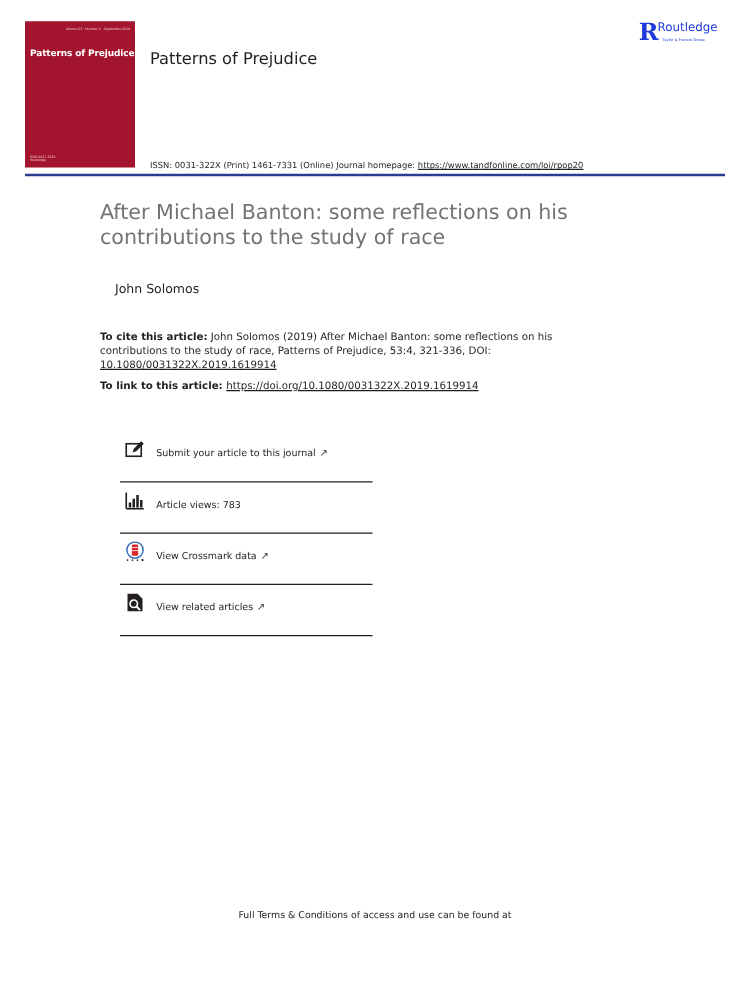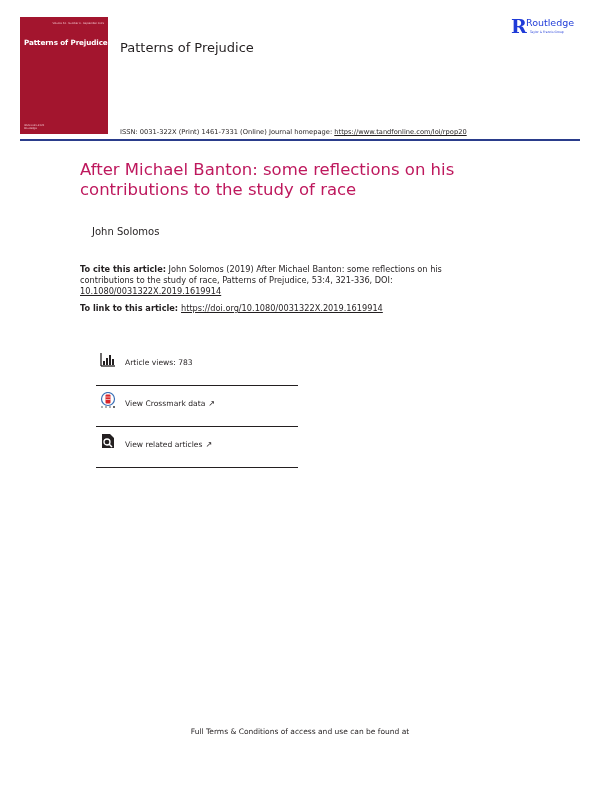--- a/index.html
+++ b/index.html
@@ -18,21 +18,21 @@
   .logo .r { position: absolute; left: 0; top: 0; font-size: 19px; font-weight: bold; color: #1f3bd8;
              font-family: "DejaVu Serif", serif; line-height: 20px; }
   .logo .name { position: absolute; left: 15px; top: 1px; font-size: 9.5px; color: #1f3bd8; }
   .logo .sub { position: absolute; left: 19px; top: 14px; font-size: 3px; color: #1f3bd8; white-space: nowrap; }
 
   .issn { position: absolute; left: 120px; top: 128px; font-size: 6.7px; color: #231f20; white-space: nowrap; }
   .issn a { color: #231f20; text-decoration: underline; }
 
   .rule-top { position: absolute; left: 20px; top: 139px; width: 560px; height: 2px; background: #2a3c8b; }
 
-  .title { position: absolute; left: 80px; top: 160px; width: 440px; font-size: 16.5px; line-height: 20px; color: #be185d; }
+  .title { position: absolute; left: 80px; top: 160px; width: 440px; font-size: 16.5px; line-height: 20px; color: #737373; }
   .author { position: absolute; left: 80px; top: 226px; font-size: 10px; color: #231f20; margin-left: 12px; }
 
   .cite { position: absolute; left: 80px; top: 264px; width: 400px; font-size: 8.2px; line-height: 11px; color: #231f20; }
   .cite b, .link b { font-weight: bold; }
   .cite a, .link a { color: #231f20; text-decoration: underline; }
   .link { position: absolute; left: 80px; top: 303px; font-size: 8.2px; color: #231f20; white-space: nowrap; }
 
   .meta { position: absolute; left: 96px; top: 345px; width: 202px; }
   .meta-row { position: relative; height: 40px; border-bottom: 1.2px solid #231f20; }
   .meta-row .ico { position: absolute; left: 4px; top: 6px; width: 16px; height: 16px; }
@@ -74,20 +74,29 @@
   <b>To cite this article:</b><span> John Solomos (2019) After Michael Banton: some reflections on his contributions to the study of race, Patterns of Prejudice, 53:4, 321-336, DOI: </span><br><a>10.1080/0031322X.2019.1619914</a>
 </div>
 
 <div class="link">
   <b>To link to this article: </b><a>https://doi.org/10.1080/0031322X.2019.1619914</a>
 </div>
 
 <div class="meta">
   <div class="meta-row">
     <svg class="ico" viewBox="0 0 16 16">
+      <rect x="1" y="4" width="12" height="10" fill="none" stroke="#231f20" stroke-width="1.3"></rect>
+      <path d="M6 11 L7 8 L13 2 L15 4 L9 10 Z" fill="#231f20"></path>
+    </svg>
+    <span class="txt">
+      <span>Submit your article to this journal</span><span class="ext">↗</span>
+    </span>
+  </div>
+  <div class="meta-row">
+    <svg class="ico" viewBox="0 0 16 16">
       <line x1="1" y1="2" x2="1" y2="15" stroke="#231f20" stroke-width="1.3"></line>
       <line x1="1" y1="15" x2="15" y2="15" stroke="#231f20" stroke-width="1.3"></line>
       <rect x="3" y="10" width="2" height="4" fill="#231f20"></rect>
       <rect x="6" y="7" width="2" height="7" fill="#231f20"></rect>
       <rect x="9" y="4" width="2" height="10" fill="#231f20"></rect>
       <rect x="12" y="8" width="2" height="6" fill="#231f20"></rect>
     </svg>
     <span class="txt">Article views: 783</span>
   </div>
   <div class="meta-row">

